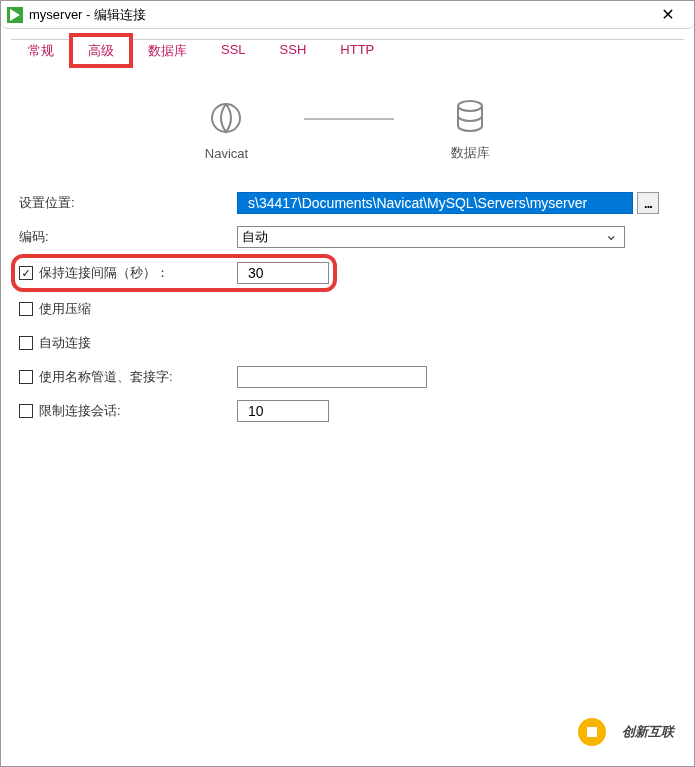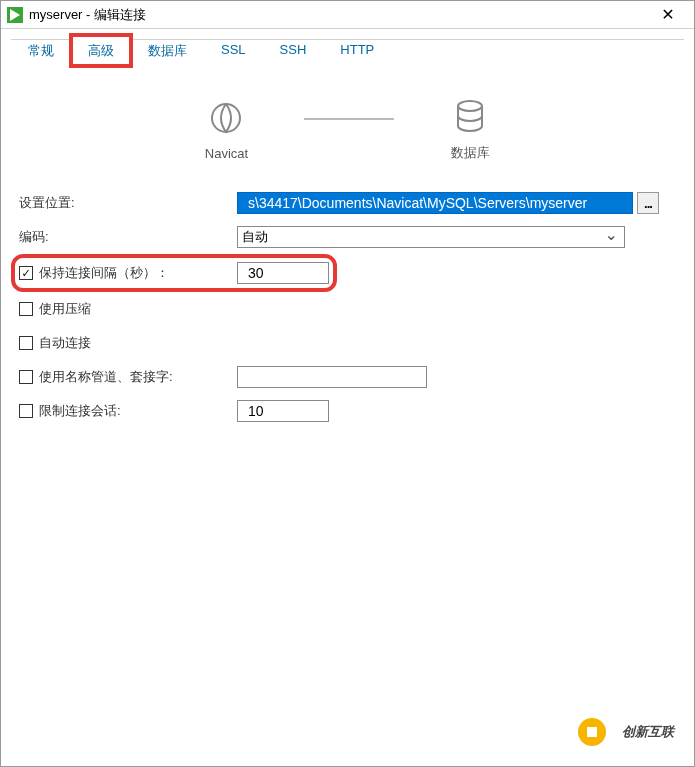--- a/index.html
+++ b/index.html
@@ -16,20 +16,21 @@
       position: relative;
       border: 1px solid #999;
     }
     .titlebar {
       height: 28px;
       display: flex;
       align-items: center;
       padding: 0 6px;
       border-bottom: 1px solid #d0d0d0;
       background: #fff;
+      border-radius: 7px;
     }
     .app-icon {
       width: 16px;
       height: 16px;
       background: #3aa63a;
       margin-right: 6px;
       position: relative;
     }
     .app-icon::after {
       content: "";
@@ -59,21 +60,21 @@
       display: flex;
       padding: 6px 10px 0 10px;
       background: #fff;
     }
     .tab {
       padding: 6px 16px;
       cursor: pointer;
       border: 1px solid transparent;
       border-bottom: none;
       position: relative;
-      color: #0369a1;
+      color: #be185d;
     }
     .tab.active {
       border-color: #d0d0d0;
       background: #fff;
       z-index: 2;
     }
     .tab.highlighted {
       outline: 4px solid #e53935;
       outline-offset: -2px;
     }

